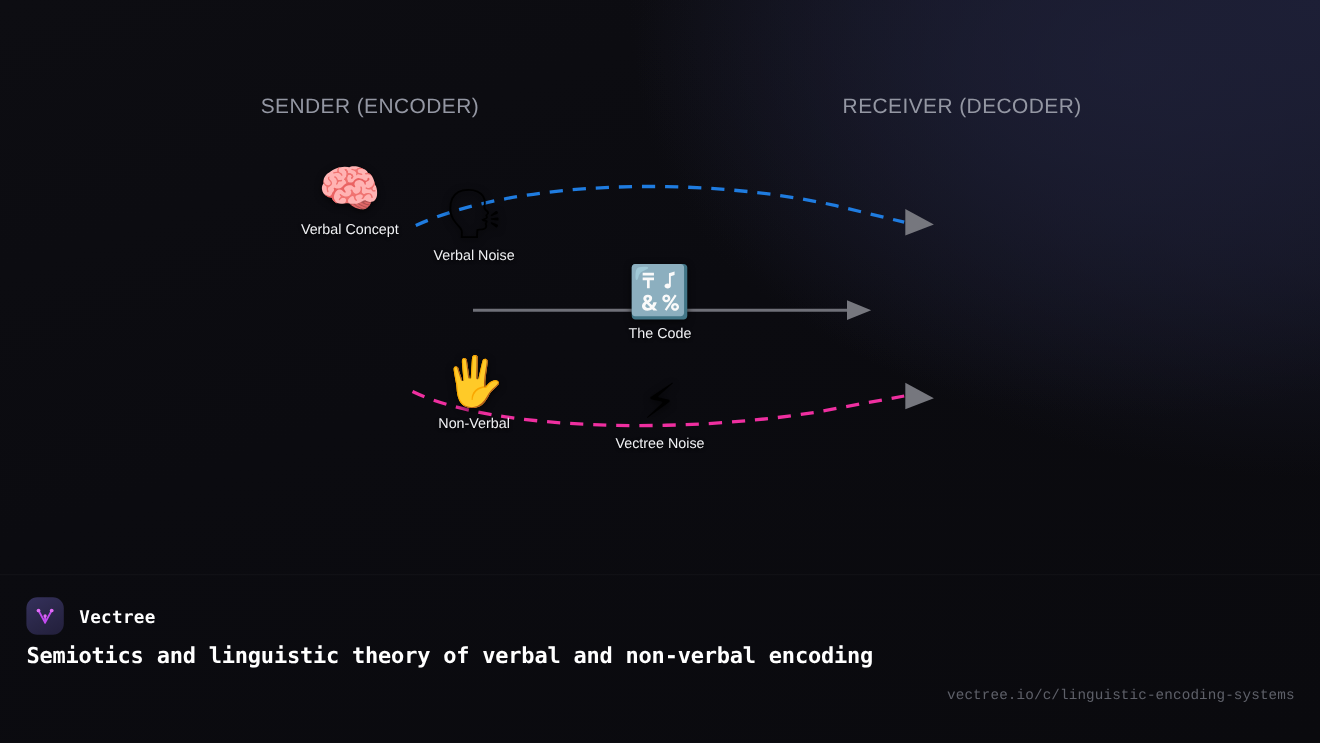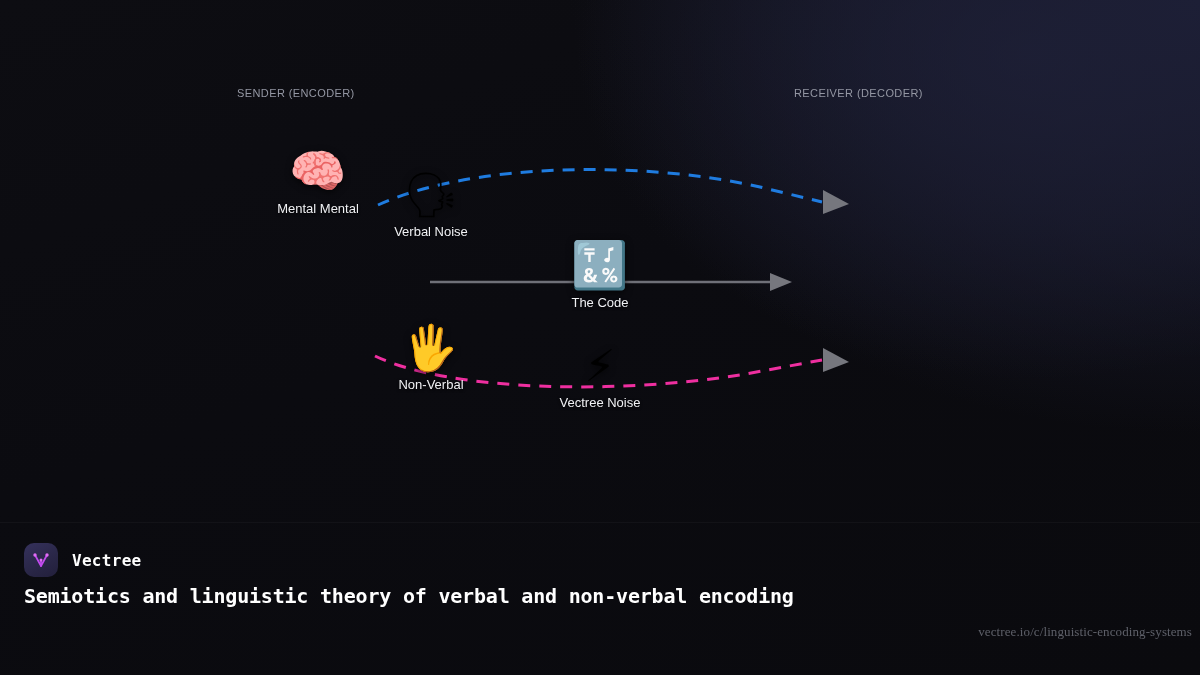--- a/index.html
+++ b/index.html
@@ -27,27 +27,27 @@
   #diagram-svg {
     position: absolute;
     left: 0; top: 0;
     width: 1200px;
     height: 520px;
   }
 
   
   .col-header {
     position: absolute;
-    font-size: 11px;
+    font-size: 19px;
     letter-spacing: 0.4px;
     color: #9497a3;
     white-space: nowrap;
   }
   #header-sender   { left: 237px; top: 87px; }
-  #header-receiver { left: 794px; top: 87px; }
+  #header-receiver { left: 766px; top: 87px; }
 
   
   .node {
     position: absolute;
     display: flex;
     flex-direction: column;
     align-items: center;
     transform: translateX(-50%);
   }
   .node-emoji {
@@ -116,22 +116,22 @@
     font-family: "DejaVu Sans Mono", monospace;
     font-weight: bold;
     font-size: 20px;
     line-height: 33px;
     color: #ffffff;
     letter-spacing: -0.2px;
   }
 
   #source-url {
     position: absolute;
-    right: 8px; top: 624px;
-    font-family: Liberation Serif, serif;
+    right: 23px; top: 624px;
+    font-family: Liberation Mono, monospace;
     font-size: 13px;
     color: #5e6069;
     letter-spacing: 0.1px;
     white-space: nowrap;
   }
 </style>
 </head>
 <body>
 
 <div id="stage">
@@ -146,21 +146,21 @@
 
     <path d="M 375,356 C 450,392 620,394 740,375 L 822,360" fill="none" stroke="#ef2fa0" stroke-width="3" stroke-dasharray="12 9" stroke-linecap="butt"></path>
     <polygon points="823,348 849,362 823,372" fill="#76777e"></polygon>
   </svg>
 
   <div class="col-header" id="header-sender">SENDER (ENCODER)</div>
   <div class="col-header" id="header-receiver">RECEIVER (DECODER)</div>
 
   <div class="node" id="node-mental-concept">
     <div class="node-emoji">🧠</div>
-    <div class="node-label">Mental Mental</div>
+    <div class="node-label">Verbal Concept</div>
   </div>
 
   <div class="node" id="node-verbal-code">
     <div class="node-emoji">🗣</div>
     <div class="node-label">Verbal Noise</div>
   </div>
 
   <div class="node" id="node-the-sign">
     <div class="node-emoji">🔣</div>
     <div class="node-label">The Code</div>

